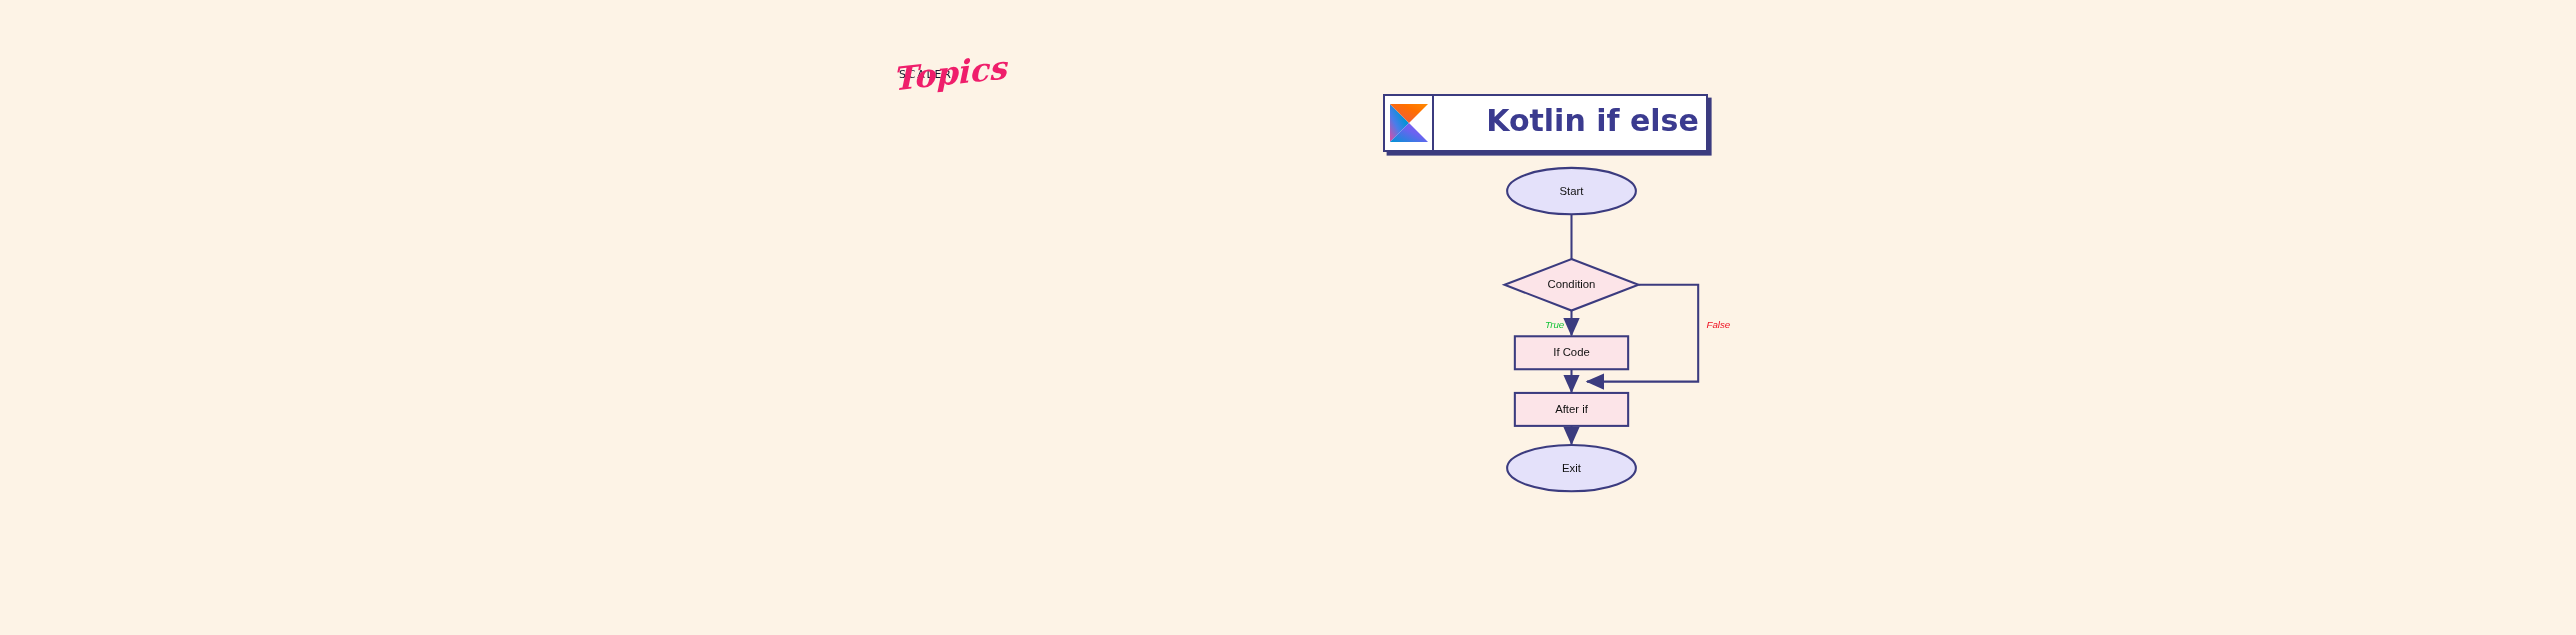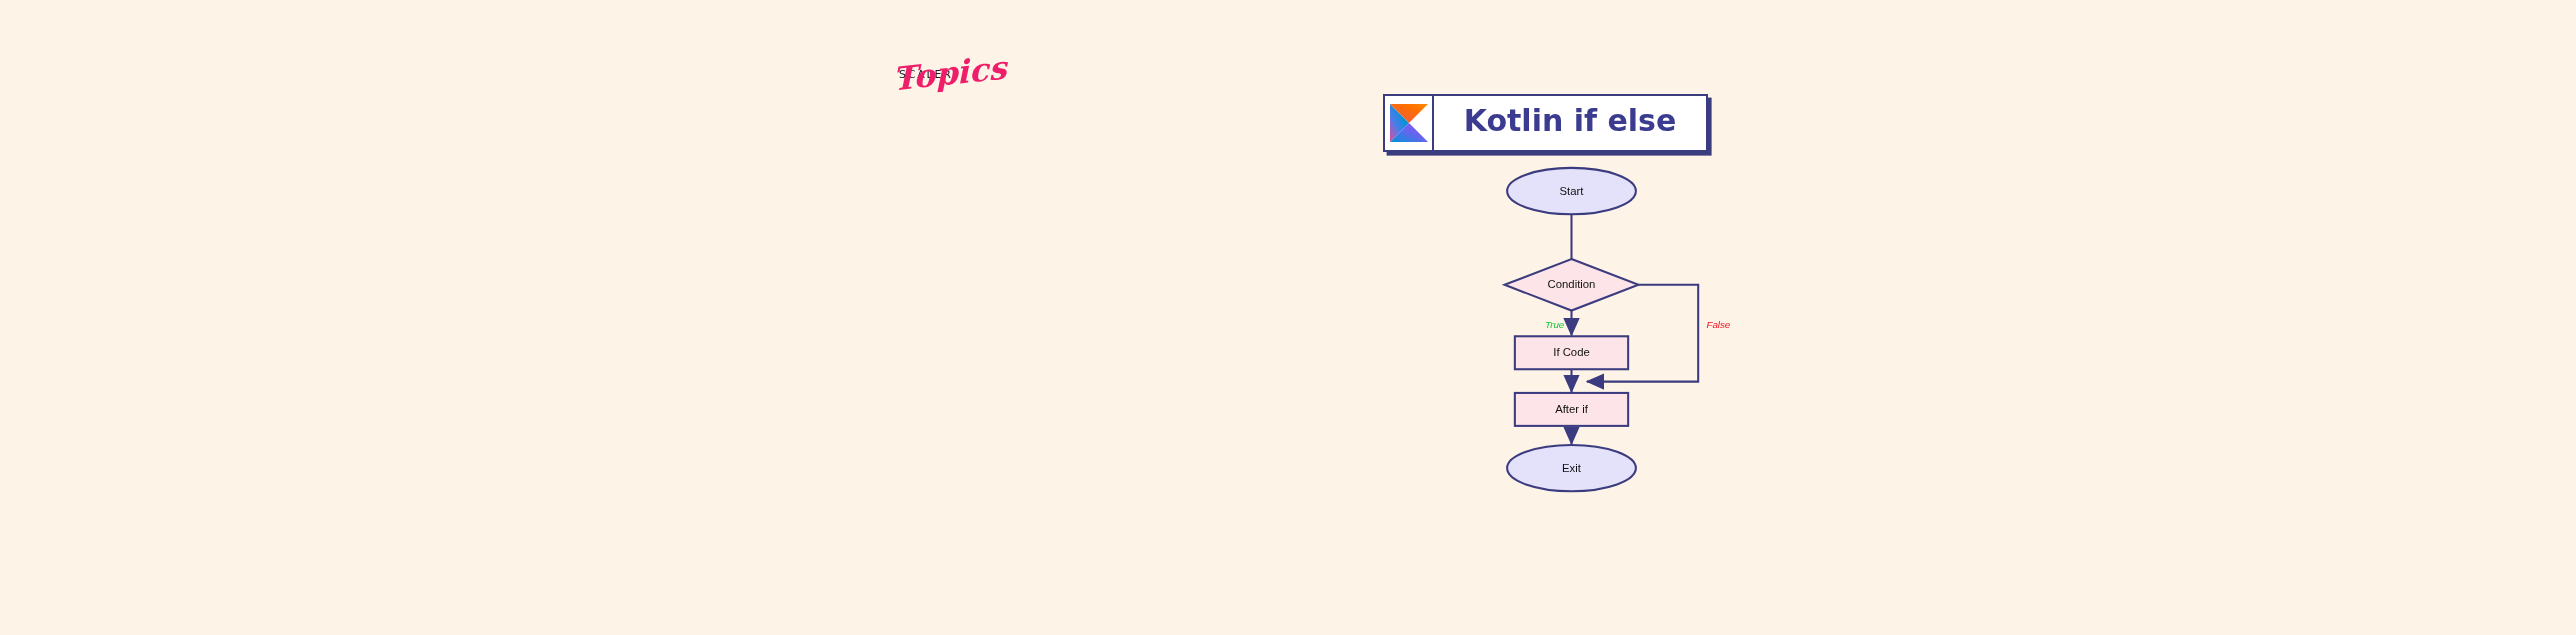--- a/index.html
+++ b/index.html
@@ -75,21 +75,21 @@
   }
   #kotlin-logo-icon {
     width: 38px;
     height: 38px;
     display: block;
   }
   #title-text-cell {
     flex: 1 1 auto;
     display: flex;
     align-items: center;
-    justify-content: center;
+    justify-content: flex-end;
     padding: 0 7.2px 3.1px 7.2px;
     box-sizing: border-box;
     border-radius: 13px;
   }
   #title-text {
     font-family: "DejaVu Sans", sans-serif;
     font-weight: 700;
     font-size: 30px;
     color: #3B3B8F;
     line-height: 1;

